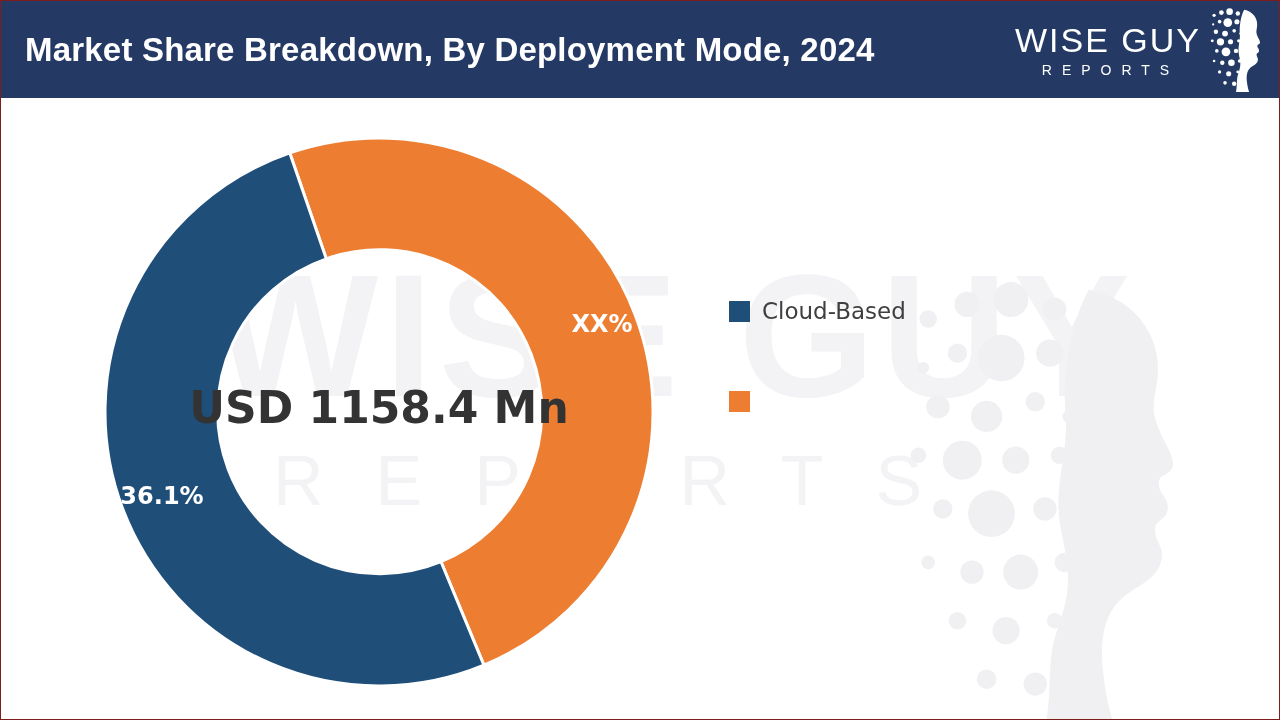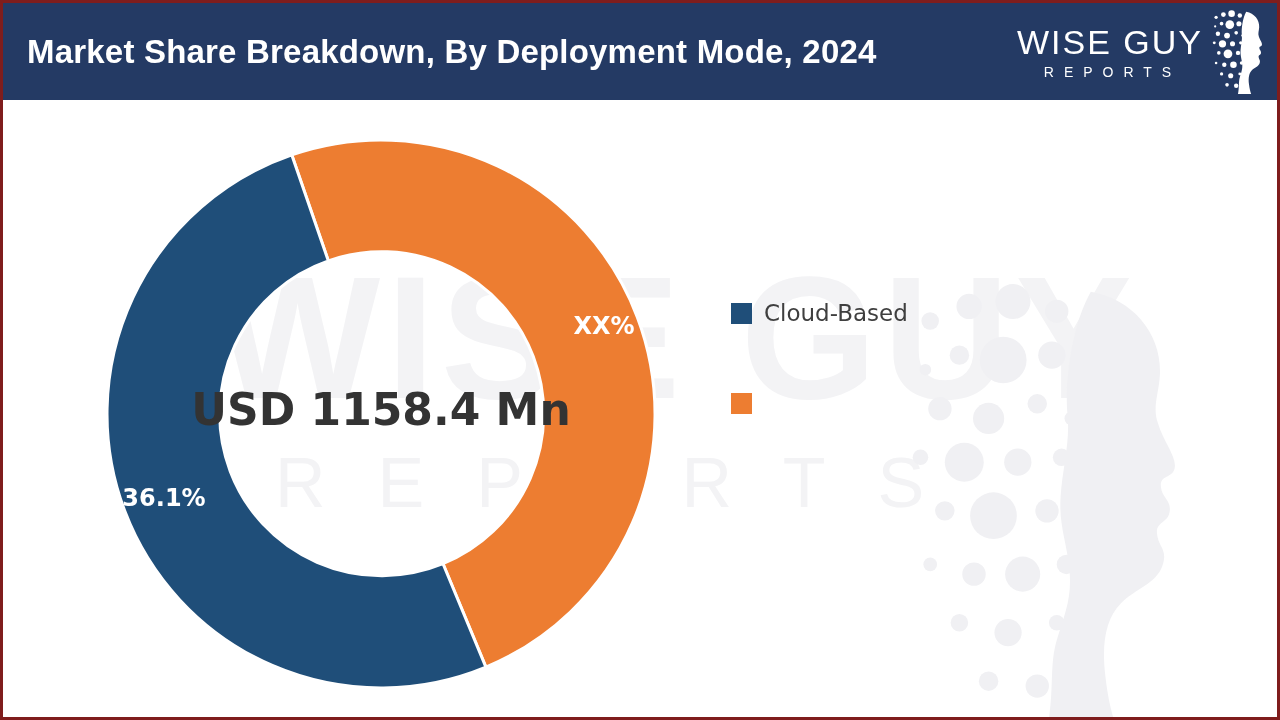--- a/index.html
+++ b/index.html
@@ -4,21 +4,21 @@
 <style>
   * { margin: 0; padding: 0; box-sizing: border-box; }
   html, body { background: #ffffff; }
   .page {
     position: relative;
     width: 1280px;
     height: 720px;
     background: #ffffff;
     font-family: "DejaVu Sans", sans-serif;
     overflow: hidden;
-    border: 3px solid #7f1d1d;
+    border: 1px solid #7f1d1d;
   }
   
   .header {
     position: absolute;
     left: 0; top: 0;
     width: 1280px;
     height: 97px;
     background: var(--header-bg, #243a64);
     display: flex;
     align-items: center;

